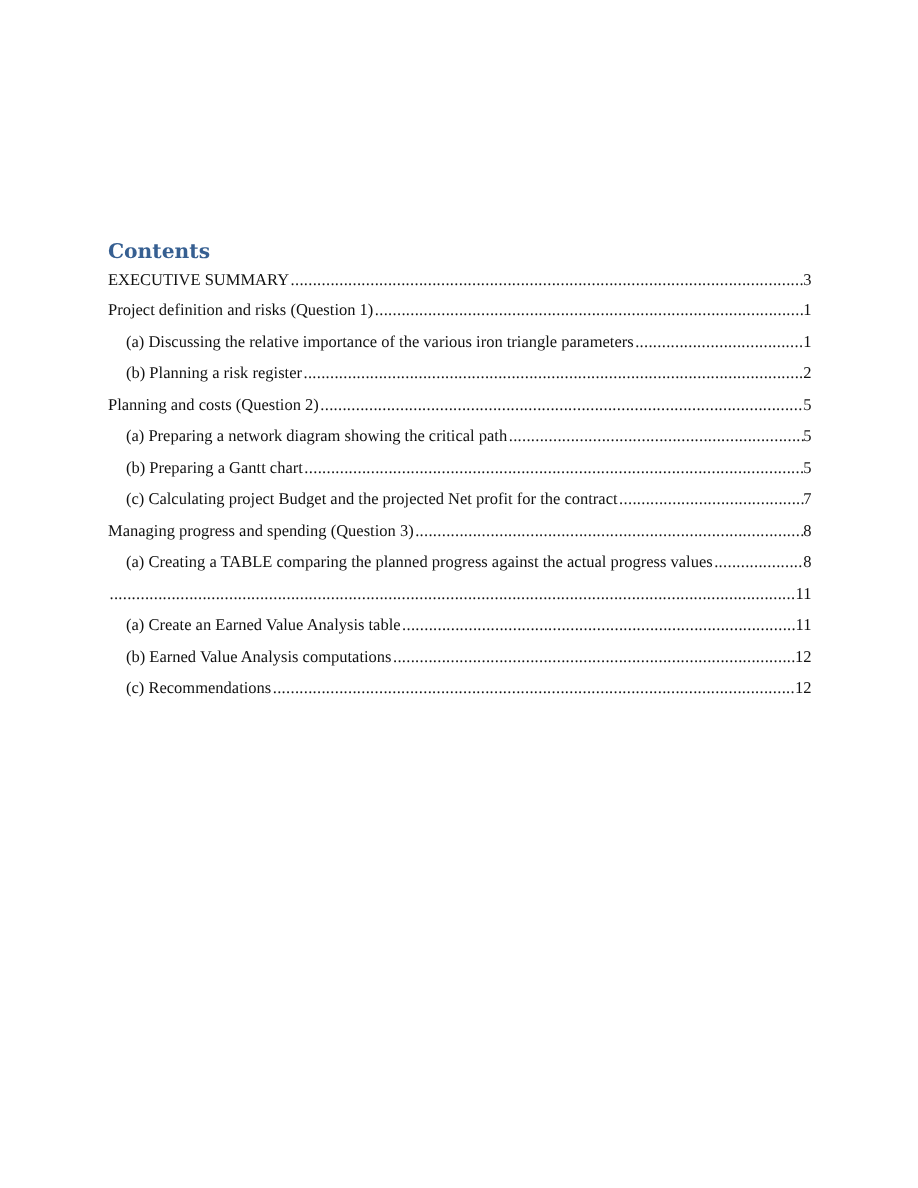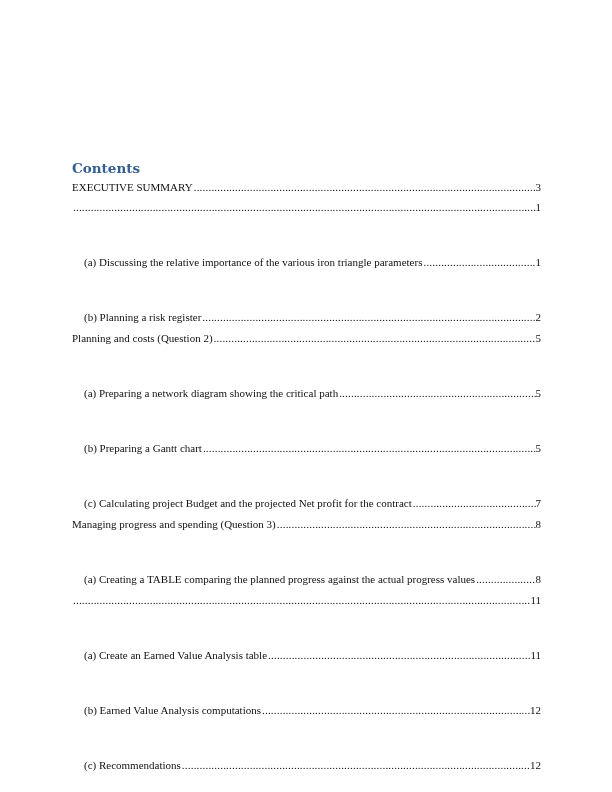--- a/index.html
+++ b/index.html
@@ -10,21 +10,21 @@
       font-family: "DejaVu Serif", serif; font-weight: bold;
       font-size: 13.5px; color: #365f91; letter-spacing: 0;
     }
     .toc { position: absolute; left: 72px; top: 178px; width: 469px; }
     .entry {
       position: relative; height: 21px;
       font-family: "Liberation Serif", serif; font-size: 11px; color: #111;
       display: flex; align-items: center; white-space: nowrap;
     }
     .entry.first { height: 18px; }
-    .entry.sub { padding-left: 12px; margin-top: 34px; }
+    .entry.sub { padding-left: 12px; }
     .entry .label { flex: 0 0 auto; }
     .entry .dots {
       flex: 1 1 auto; overflow: hidden; margin: 0 0 0 1px;
     }
     .entry .dots::before {
       content: "................................................................................................................................................................................................................................................";
       letter-spacing: 0.2px;
     }
     .entry .page-num { flex: 0 0 auto; }
   </style>
@@ -33,20 +33,21 @@
 
 <div class="page">
   <div class="heading">Contents</div>
   <div class="toc" id="toc">
       <div class="entry first">
         <span class="label">EXECUTIVE SUMMARY</span>
         <span class="dots"></span>
         <span class="page-num">3</span>
       </div>
       <div class="entry">
+        <span class="label">Project definition and risks (Question 1)</span>
         <span class="dots"></span>
         <span class="page-num">1</span>
       </div>
       <div class="entry sub">
         <span class="label">(a) Discussing the relative importance of the various iron triangle parameters</span>
         <span class="dots"></span>
         <span class="page-num">1</span>
       </div>
       <div class="entry sub">
         <span class="label">(b) Planning a risk register</span>

